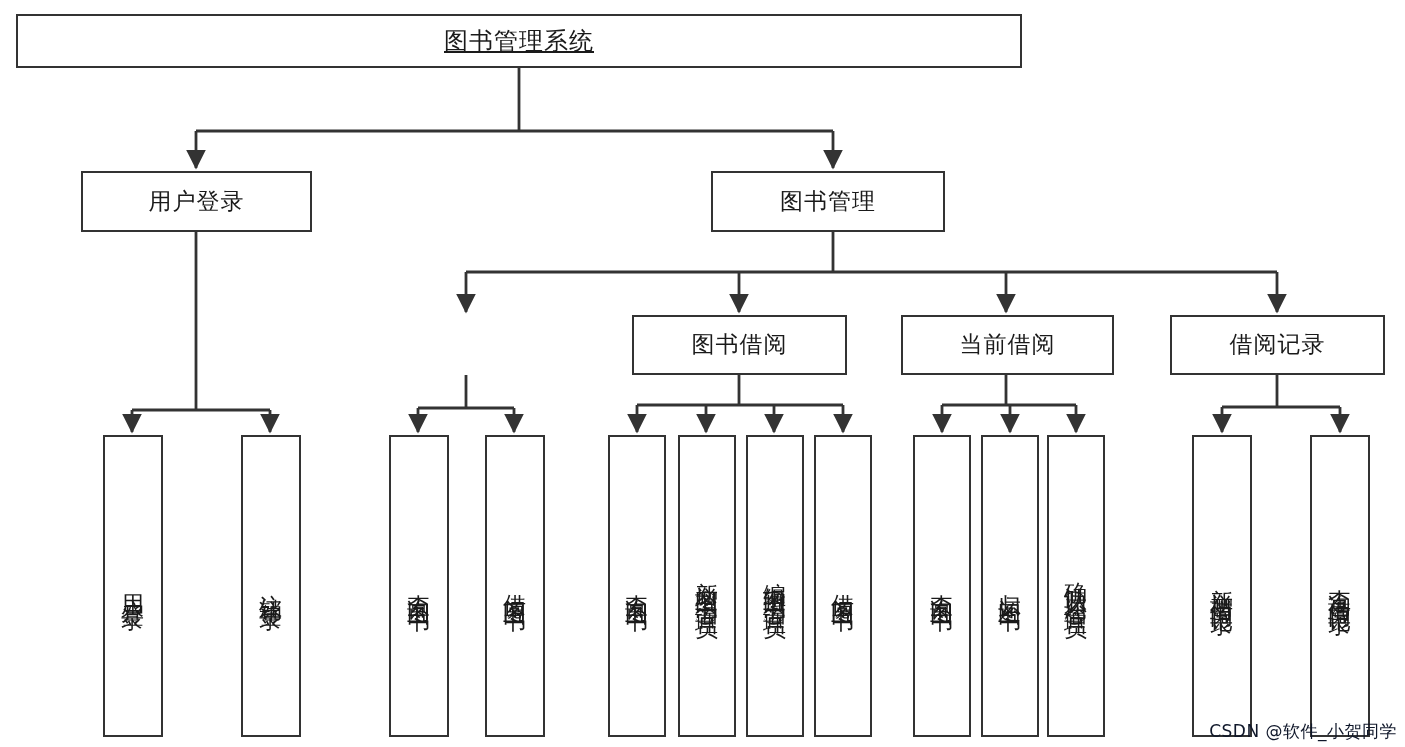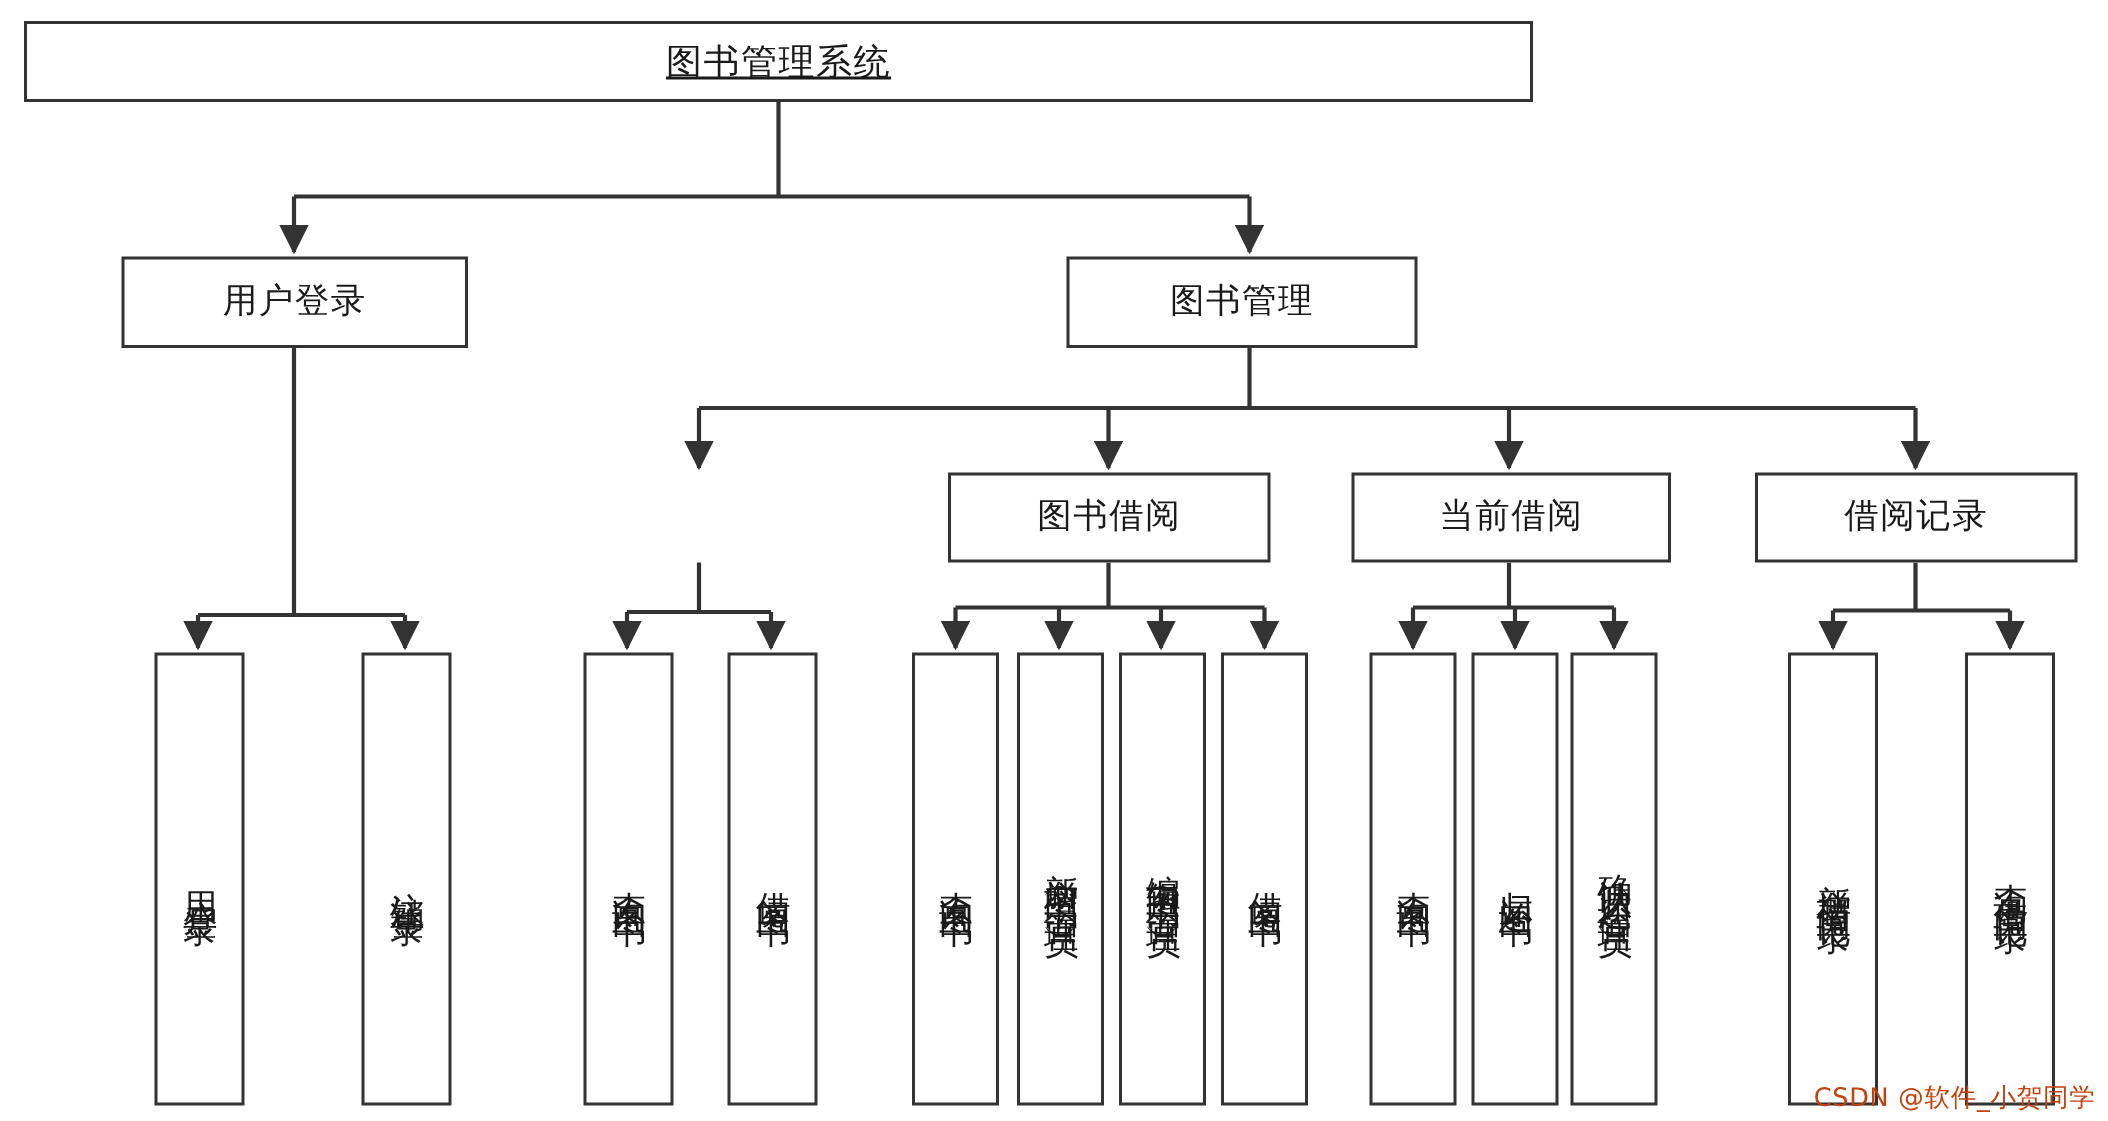--- a/index.html
+++ b/index.html
@@ -53,21 +53,21 @@
   }
   .node.root {
     font-size: 24px;
     text-decoration: underline;
   }
   .watermark {
     position: absolute;
     right: 8px;
     bottom: 4px;
     font-size: 17px;
-    color: #c2410c;
+    color: #0f172a;
     z-index: 5;
     white-space: nowrap;
     letter-spacing: 0.5px;
   }
 </style>
 </head>
 <body>
 
 <div id="canvas">
 

